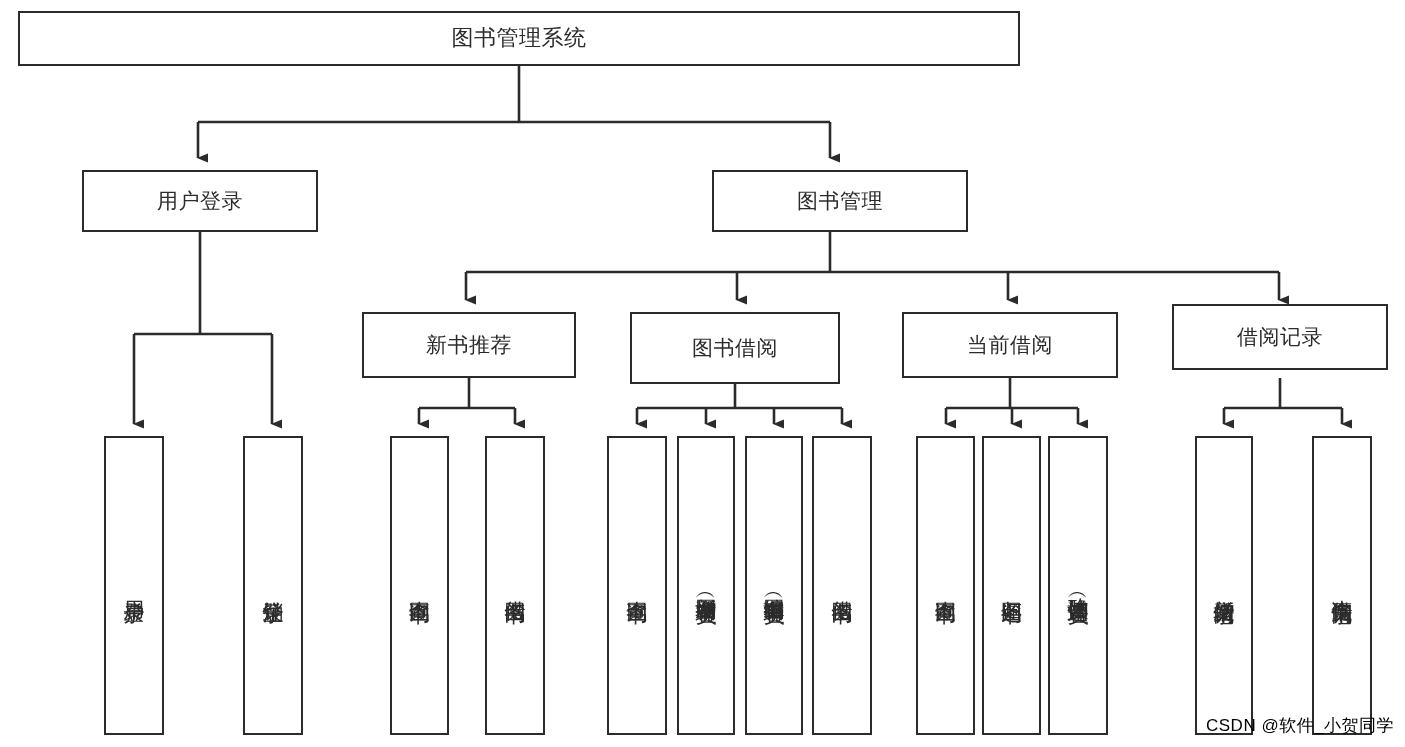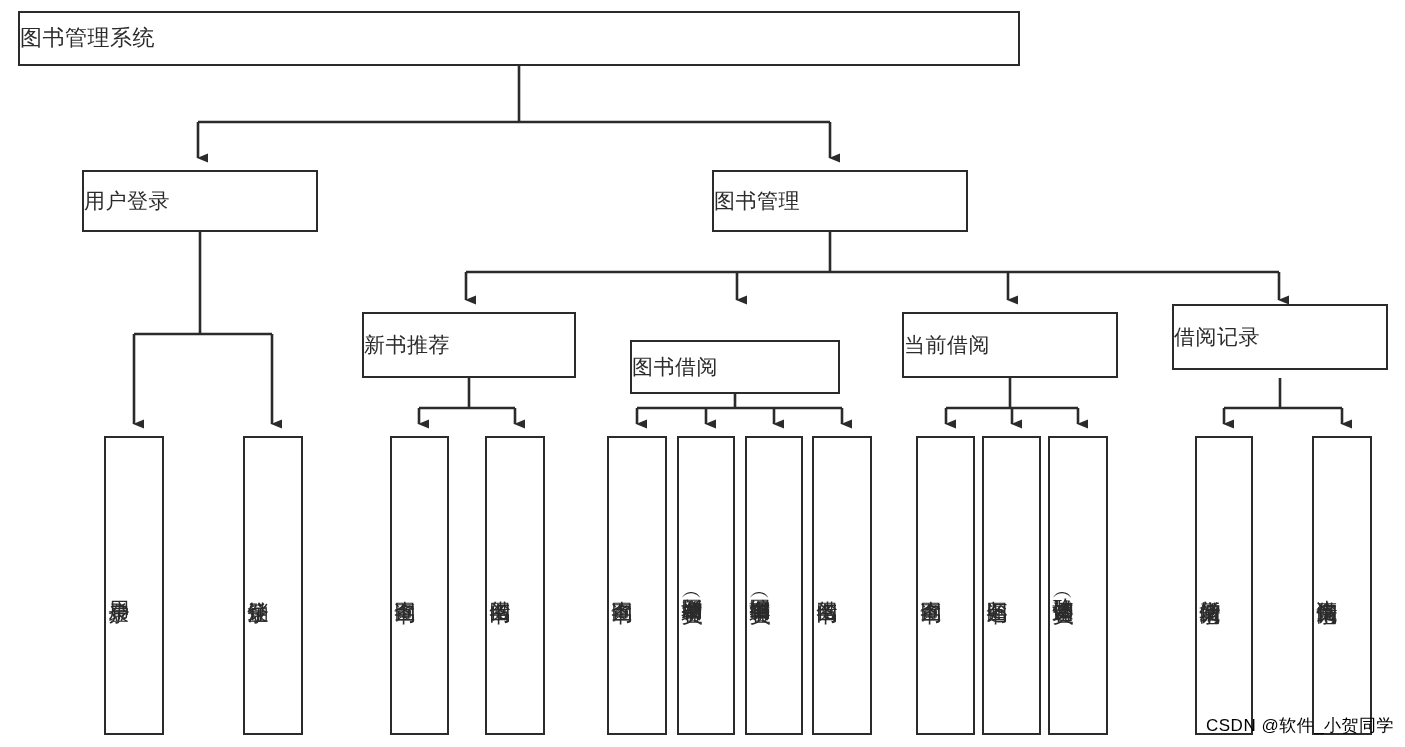--- a/index.html
+++ b/index.html
@@ -23,21 +23,21 @@
     height: 747px;
     pointer-events: none;
   }
   .node {
     position: absolute;
     box-sizing: border-box;
     border: 2px solid #2b2b2b;
     background: #ffffff;
     display: flex;
     align-items: center;
-    justify-content: flex-start;
+    justify-content: center;
     color: #2b2b2b;
   }
   .node .label {
     font-size: 21px;
     line-height: 1.12;
     letter-spacing: 0.5px;
     white-space: nowrap;
     color: #2b2b2b;
   }
   .node.vertical .label {
@@ -124,21 +124,21 @@
   <div class="node" style="left:82px; top:170px; width:236px; height:62px;">
     <span class="label">用户登录</span>
   </div>
   <div class="node" style="left:712px; top:170px; width:256px; height:62px;">
     <span class="label">图书管理</span>
   </div>
 
   <div class="node" style="left:362px; top:312px; width:214px; height:66px;">
     <span class="label">新书推荐</span>
   </div>
-  <div class="node" style="left:630px; top:312px; width:210px; height:54px;margin-top:28px;">
+  <div class="node" style="left:630px; top:312px; width:210px; height:72px;">
     <span class="label">图书借阅</span>
   </div>
   <div class="node" style="left:902px; top:312px; width:216px; height:66px;">
     <span class="label">当前借阅</span>
   </div>
   <div class="node" style="left:1172px; top:304px; width:216px; height:66px;">
     <span class="label">借阅记录</span>
   </div>
 
   <div class="node vertical" style="left:104px; top:436px; width:60px; height:299px;">

